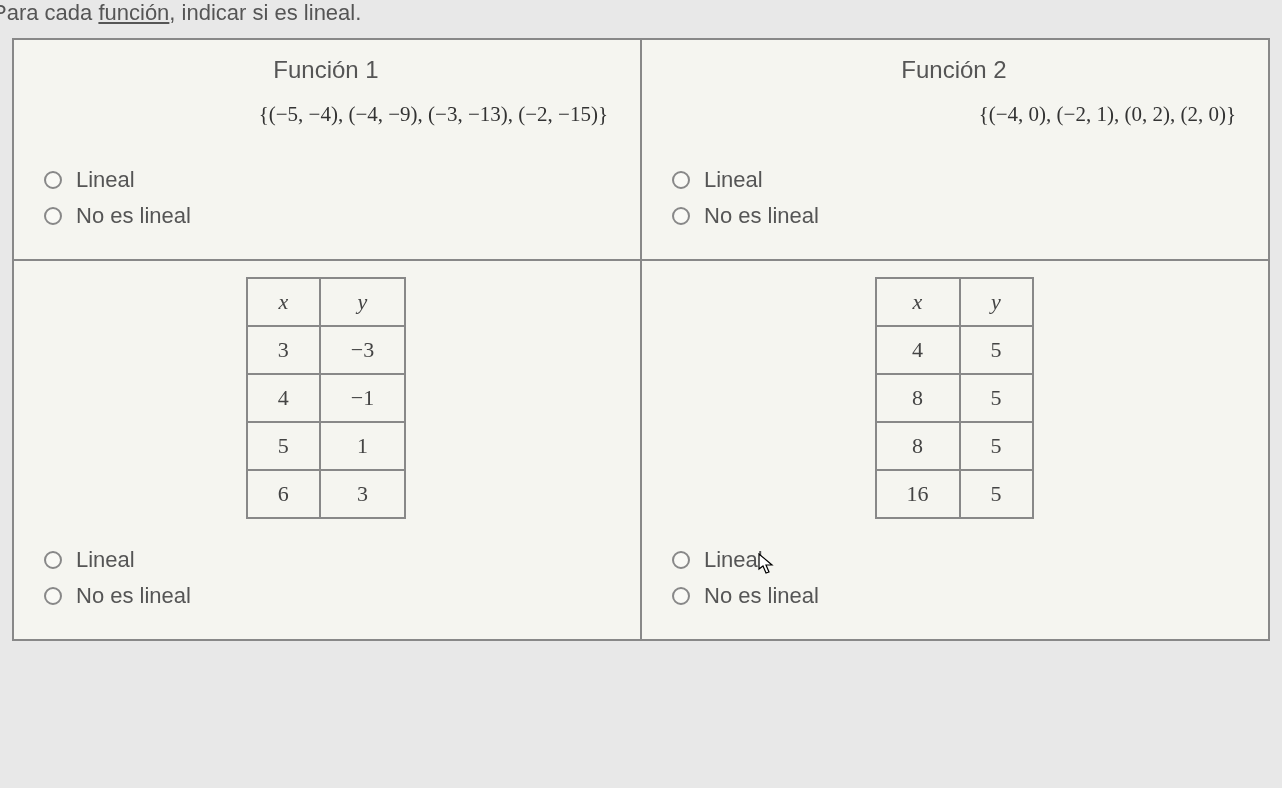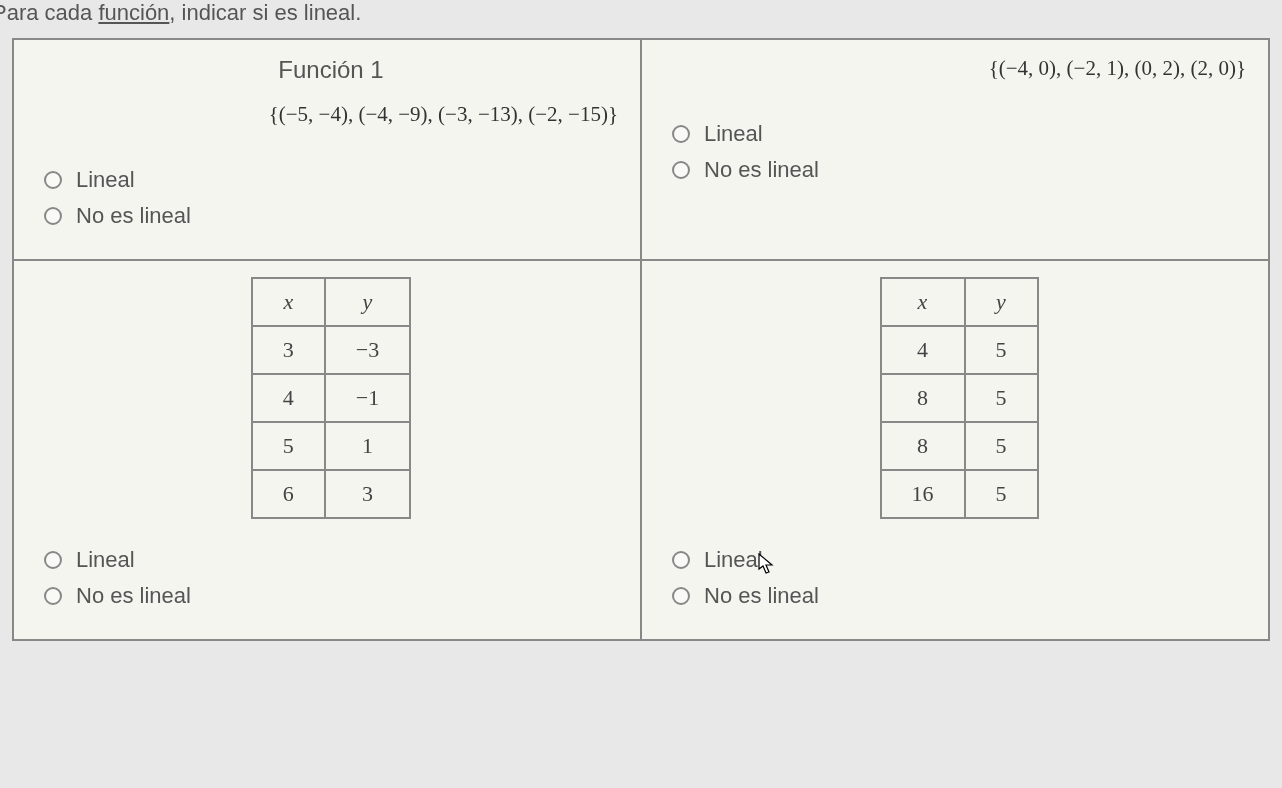--- a/index.html
+++ b/index.html
@@ -23,21 +23,21 @@
       grid-template-columns: 1fr 1fr;
       grid-template-rows: auto auto;
       border-top: 2px solid #888;
       border-left: 2px solid #888;
       margin: 0 12px 12px 12px;
       background: #f5f5f0;
     }
     .cell {
       border-right: 2px solid #888;
       border-bottom: 2px solid #888;
-      padding: 16px 22px 20px 30px;
+      padding: 16px 32px 20px 30px;
       display: flex;
       flex-direction: column;
     }
     .cell-title {
       text-align: center;
       font-size: 24px;
       color: #555;
       margin-bottom: 18px;
     }
     .mathset {
@@ -111,20 +111,21 @@
         <span>Lineal</span>
       </div>
       <div class="opt">
         <span class="radio"></span>
         <span>No es lineal</span>
       </div>
     </div>
   </div>
 
   <div class="cell">
+    <div class="cell-title">Función 2</div>
     <div class="mathset">{(−4, 0), (−2, 1), (0, 2), (2, 0)}</div>
     <div class="opts">
       <div class="opt">
         <span class="radio"></span>
         <span>Lineal</span>
       </div>
       <div class="opt">
         <span class="radio"></span>
         <span>No es lineal</span>
       </div>

